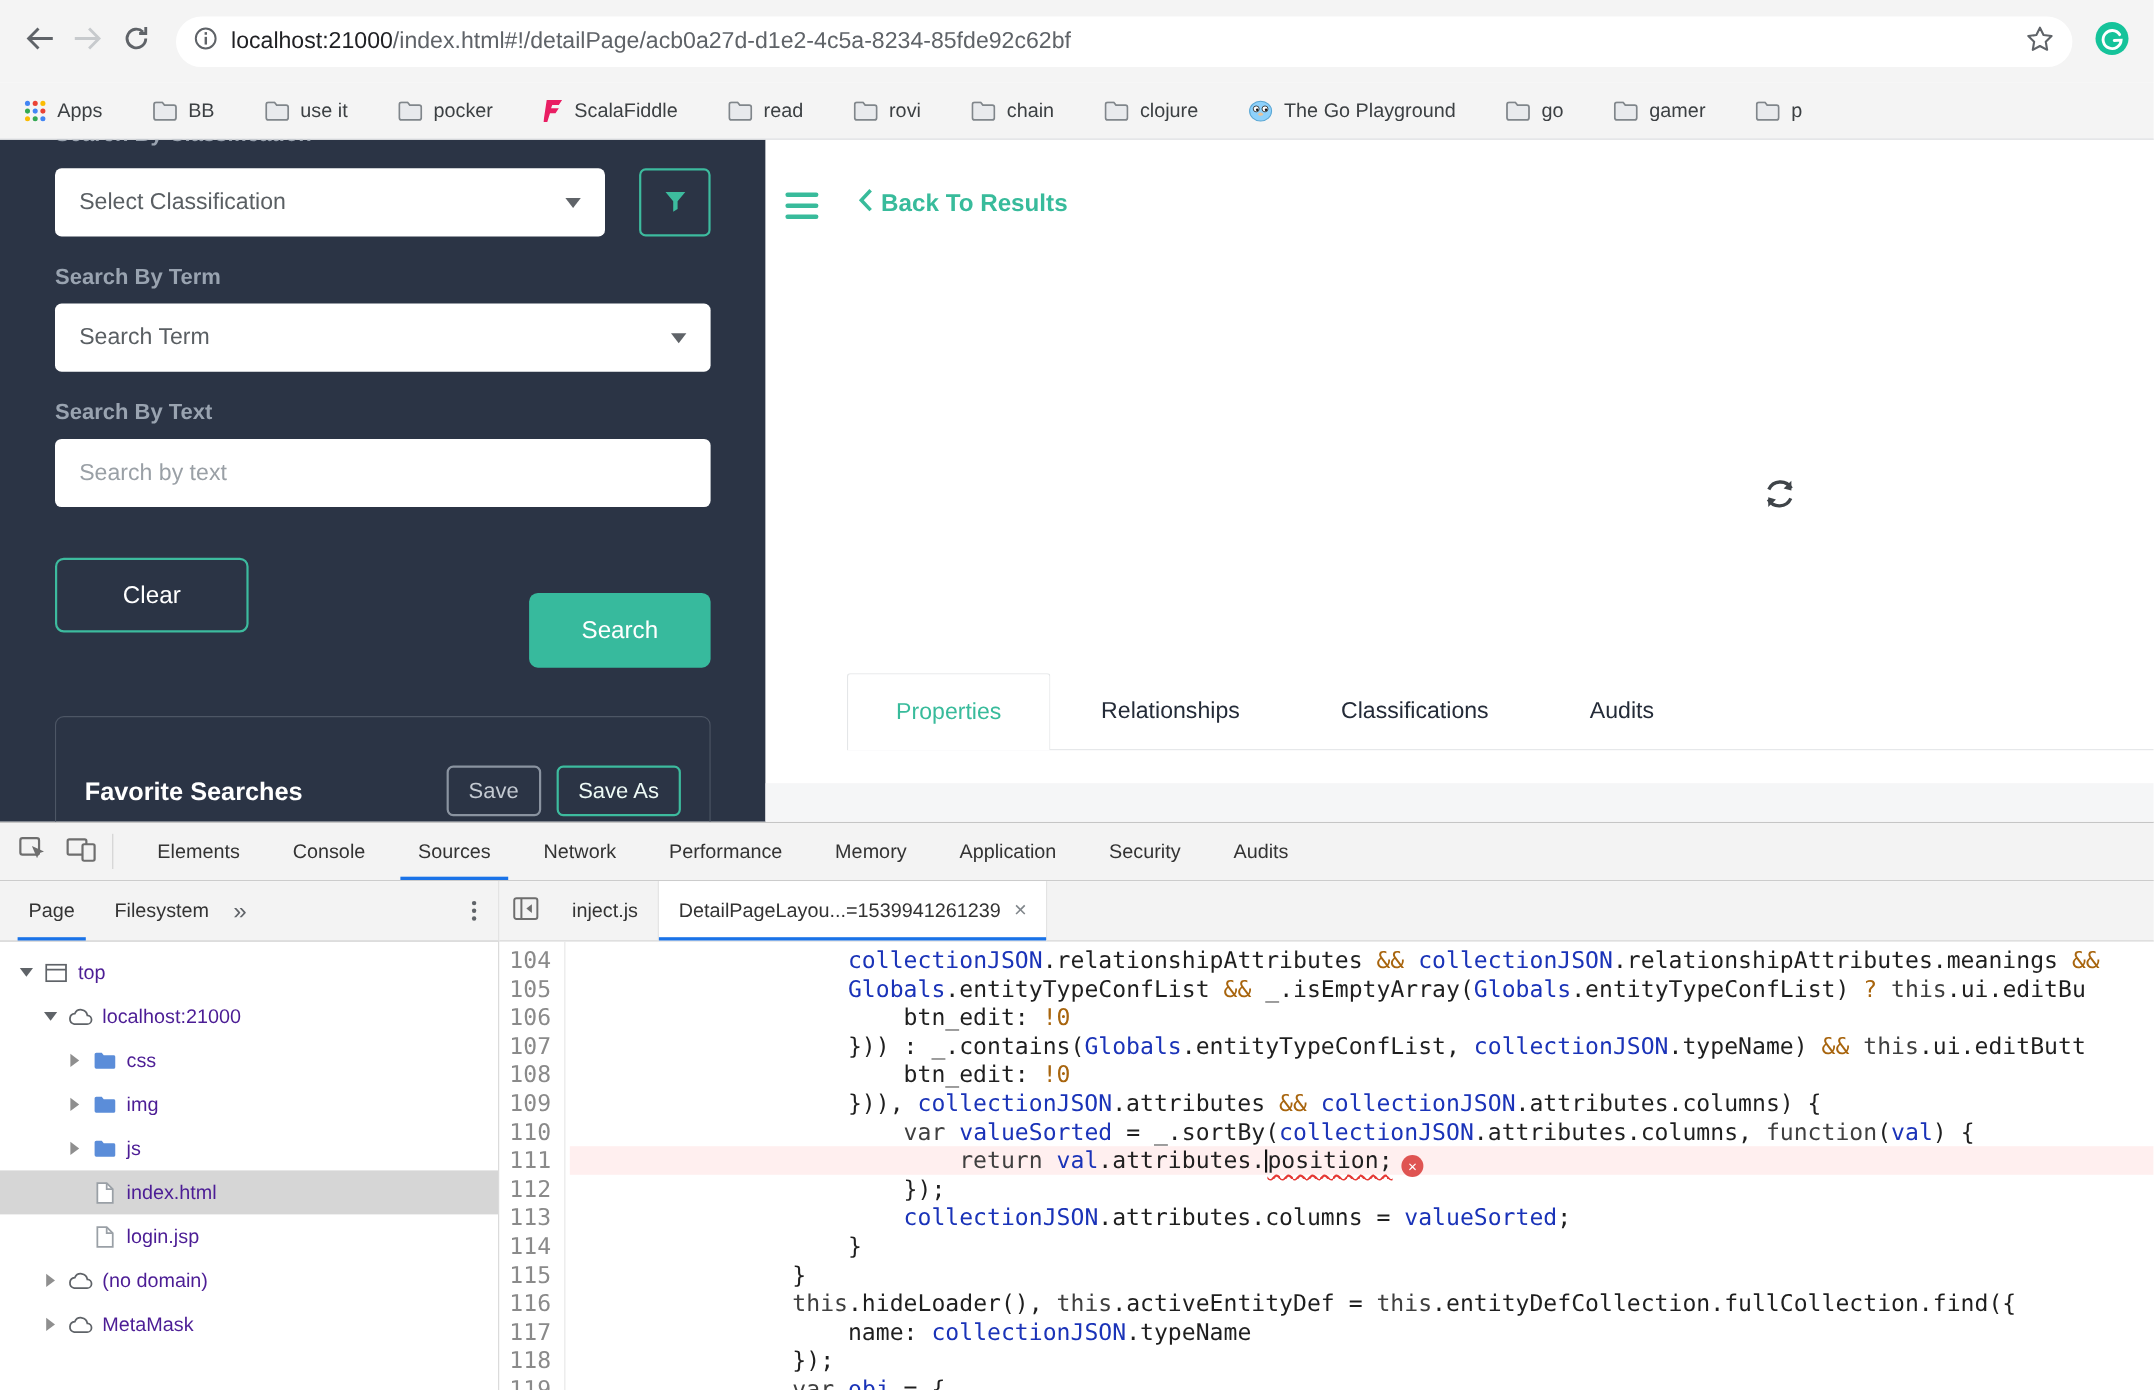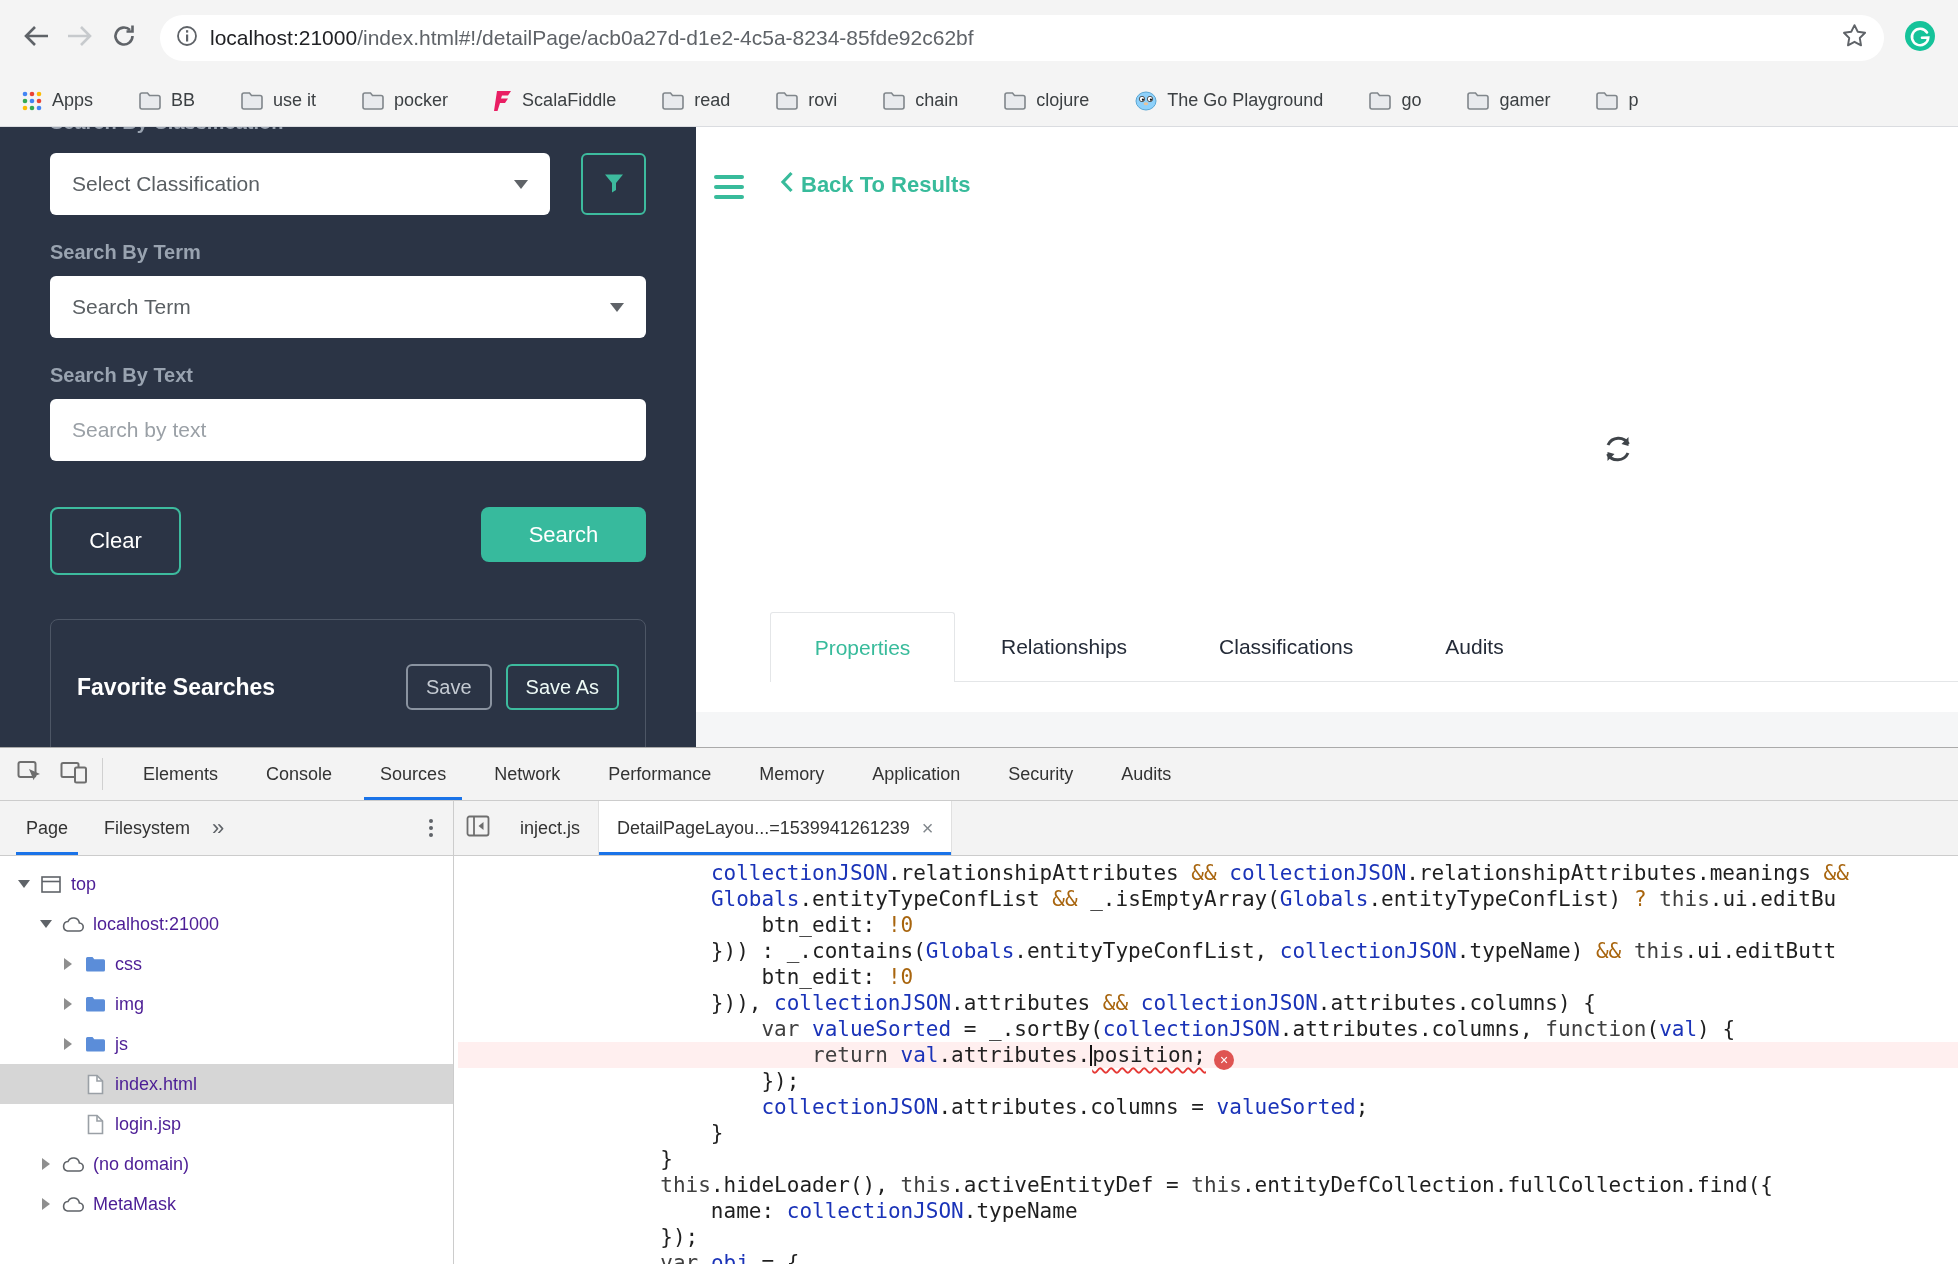--- a/index.html
+++ b/index.html
@@ -31,22 +31,22 @@
     justify-content:space-between; padding:0 22px; font-size:21px; color:#5a5f63; }
   .sel-class { width:500px; }
   .caret-down { width:0; height:0; border-left:7px solid transparent; border-right:7px solid transparent; border-top:9px solid #5f6368; }
   .filter-btn { width:65px; height:62px; border:2px solid #3dbb9e; border-radius:6px; background:transparent;
     display:flex; align-items:center; justify-content:center; }
   .side-label { display:block; margin:26px 0 12px; color:#99a3b0; font-size:20px; font-weight:600; }
   .sel-full { width:100%; }
   .text-input { width:100%; height:62px; border:none; border-radius:6px; padding:0 22px; font-size:21px; color:#333; }
   .text-input::placeholder { color:#9aa0a6; }
   .btn-row { margin-top:46px; display:flex; justify-content:space-between; }
-  .btn-clear { width:131px; height:68px; border:2px solid #3dbb9e; border-radius:8px; background:transparent; color:#fff; font-size:22px; }
-  .btn-search { width:165px; height:55px; border:none; border-radius:8px; background:#37ba9d; color:#fff; font-size:22px; }
+  .btn-clear { width:176px; height:68px; border:2px solid #3dbb9e; border-radius:8px; background:transparent; color:#fff; font-size:22px; }
+  .btn-search { width:165px; height:68px; border:none; border-radius:8px; background:#37ba9d; color:#fff; font-size:22px;margin-top:32px; }
   .fav-box { margin-top:44px; border:1px solid #4d5665; border-radius:8px; padding:44px 26px;
     display:flex; align-items:center; }
   .fav-title { color:#fff; font-size:23px; font-weight:700; flex:1; }
   .btn-save { height:46px; padding:0 18px; border:2px solid #8a93a0; border-radius:6px; color:#c4cad2; font-size:20px; background:transparent; }
   .btn-saveas { height:46px; padding:0 18px; border:2px solid #3dbb9e; border-radius:6px; color:#eefaf6; font-size:20px; background:transparent; margin-left:14px; }
 
   .content { flex:1; position:relative; background:#fff; }
   .hamburger { position:absolute; left:18px; top:48px; }
   .hamburger span { display:block; width:30px; height:4px; background:#38bb9b; border-radius:2px; margin-bottom:6px; }
   .back-link { position:absolute; left:84px; top:44px; display:flex; align-items:center; gap:7px;
@@ -484,20 +484,38 @@
             <div class="ed-tab">
               <span>inject.js</span>
             </div>
             <div class="ed-tab active">
               <span>DetailPageLayou...=1539941261239</span>
               <span class="ed-close">×</span>
             </div>
           </div>
       </div>
       <div class="code-wrap">
+        <div class="gutter">
+            <div>104</div>
+            <div>105</div>
+            <div>106</div>
+            <div>107</div>
+            <div>108</div>
+            <div>109</div>
+            <div>110</div>
+            <div>111</div>
+            <div>112</div>
+            <div>113</div>
+            <div>114</div>
+            <div>115</div>
+            <div>116</div>
+            <div>117</div>
+            <div>118</div>
+            <div>119</div>
+          </div>
         <div class="code-col">
             <div class="code-line"><span class="tk-p">                    </span><span class="tk-v">collectionJSON</span><span class="tk-p">.relationshipAttributes </span><span class="tk-o">&amp;&amp;</span><span class="tk-p"> </span><span class="tk-v">collectionJSON</span><span class="tk-p">.relationshipAttributes.meanings </span><span class="tk-o">&amp;&amp;</span></div>
             <div class="code-line"><span class="tk-p">                    </span><span class="tk-v">Globals</span><span class="tk-p">.entityTypeConfList </span><span class="tk-o">&amp;&amp;</span><span class="tk-p"> _.isEmptyArray(</span><span class="tk-v">Globals</span><span class="tk-p">.entityTypeConfList) </span><span class="tk-o">?</span><span class="tk-p"> </span><span class="tk-k">this</span><span class="tk-p">.ui.editBu</span></div>
             <div class="code-line"><span class="tk-p">                        btn_edit: </span><span class="tk-o">!0</span></div>
             <div class="code-line"><span class="tk-p">                    })) : _.contains(</span><span class="tk-v">Globals</span><span class="tk-p">.entityTypeConfList, </span><span class="tk-v">collectionJSON</span><span class="tk-p">.typeName) </span><span class="tk-o">&amp;&amp;</span><span class="tk-p"> </span><span class="tk-k">this</span><span class="tk-p">.ui.editButt</span></div>
             <div class="code-line"><span class="tk-p">                        btn_edit: </span><span class="tk-o">!0</span></div>
             <div class="code-line"><span class="tk-p">                    })), </span><span class="tk-v">collectionJSON</span><span class="tk-p">.attributes </span><span class="tk-o">&amp;&amp;</span><span class="tk-p"> </span><span class="tk-v">collectionJSON</span><span class="tk-p">.attributes.columns) {</span></div>
             <div class="code-line"><span class="tk-p">                        </span><span class="tk-k">var</span><span class="tk-p"> </span><span class="tk-v">valueSorted</span><span class="tk-p"> = _.sortBy(</span><span class="tk-v">collectionJSON</span><span class="tk-p">.attributes.columns, </span><span class="tk-k">function</span><span class="tk-p">(</span><span class="tk-v">val</span><span class="tk-p">) {</span></div>
             <div class="code-line err"><span class="tk-p">                            </span><span class="tk-k">return</span><span class="tk-p"> </span><span class="tk-v">val</span><span class="tk-p">.attributes.</span><span class="caret"></span><span class="tk-e">position;</span><span class="err-badge">×</span></div>
             <div class="code-line"><span class="tk-p">                        });</span></div>

